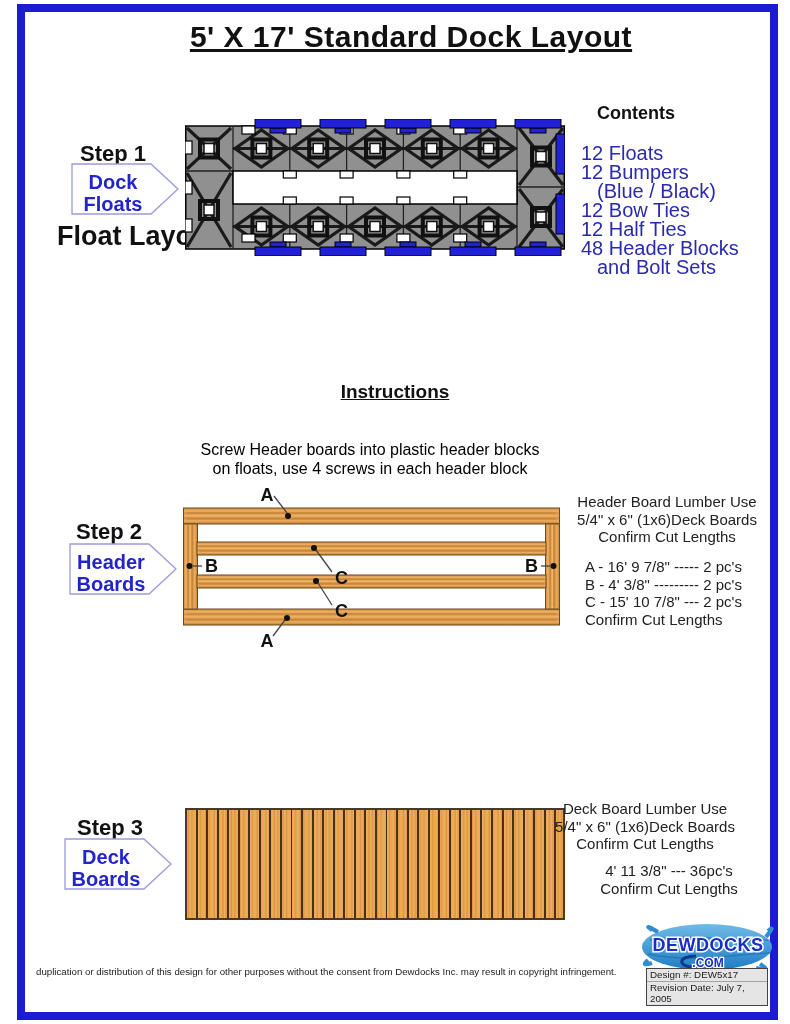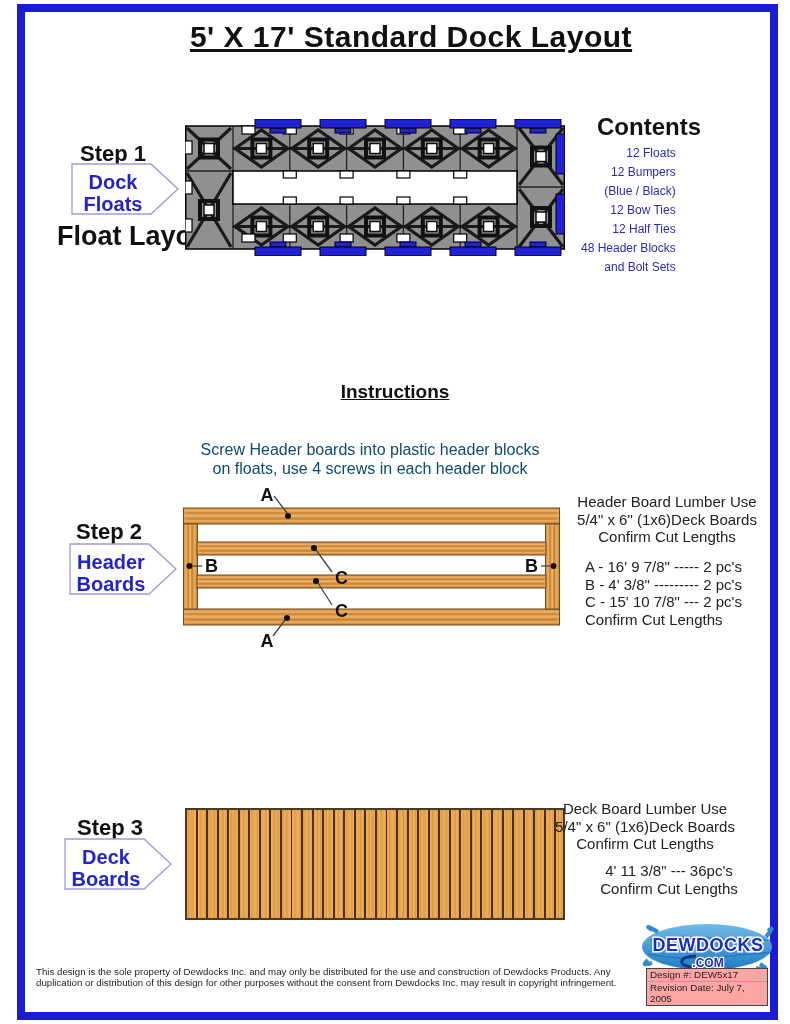--- a/index.html
+++ b/index.html
@@ -21,40 +21,40 @@
   .step-label { font-size:22px; font-weight:bold; }
   .arrow { width:108px; height:52px; }
   .arrow svg { position:absolute; left:0; top:0; }
   .arrow-text {
     position:absolute; left:0; top:0; width:84px; height:60px;
     display:flex; flex-direction:column; justify-content:center;
     text-align:center; font-size:20px; line-height:22px;
     font-weight:bold; color:#2424cc;
   }
   .caption { font-size:27px; font-weight:bold; }
-  .contents-h { left:597px; top:113px; font-size:24px; font-weight:bold; }
-  .contents-list { left:581px; top:144px; font-size:12px; line-height:19px; color:#2a2ab0;text-align:right; }
+  .contents-h { left:597px; top:103px; font-size:18px; font-weight:bold; }
+  .contents-list { left:581px; top:144px; font-size:20px; line-height:19px; color:#2a2ab0; }
   .contents-list .indent { padding-left:16px; }
   .instr-h {
     left:0; right:0; top:381px; text-align:center;
     font-size:19px; font-weight:bold; text-decoration:underline;
   }
-  .note { left:170px; width:400px; top:440px; text-align:center; font-size:16px; line-height:19px; color:#0c4a6e; }
+  .note { left:170px; width:400px; top:440px; text-align:center; font-size:16px; line-height:19px; color:#000000; }
   .lumber { text-align:center; font-size:15px; line-height:17.5px; color:#222; }
   .cuts { left:585px; top:558px; font-size:15px; line-height:17.5px; color:#222; }
   .deck {
     left:185px; top:808px; width:376px; height:108px;
     border:2px solid #4a3a24;
     background:
       repeating-linear-gradient(90deg, rgba(0,0,0,0) 0px, rgba(0,0,0,0) 8.6px, rgba(45,28,12,0.85) 8.6px, rgba(45,28,12,0.85) 10.55px),
       repeating-linear-gradient(90deg, #edad58 0px, #dd9440 1.6px, #f0b266 3px, #e09a45 4.7px, #eaa852 6.4px, #edad58 8.6px);
   }
   .design-box {
     left:646px; top:968px; width:120px;
-    border:1px solid #444; font-size:9.8px; line-height:11px; color:#222; background:#fca5a5;
+    border:1px solid #444; font-size:9.8px; line-height:11px; color:#222; background:#e5e5e5;
   }
   .design-box .row { padding:0 3px 1px 3px; }
   .design-box .row + .row { border-top:1px solid #a3a3a3; }
   .footer {
     left:36px; top:966px; width:600px;
     font-size:9.7px; line-height:11px; color:#222;
   }
   svg text { font-family:"Liberation Sans", sans-serif; }
 </style>
 </head>
@@ -332,15 +332,14 @@
   <path d="M56,36 C38,36 36,47 56,47" stroke="#0d3a8c" stroke-width="3" fill="none"></path>
   <text x="68" y="47" text-anchor="middle" font-size="12" font-weight="bold" fill="#1b2ec2" stroke="#ffffff" stroke-width="2.5" paint-order="stroke">.COM</text>
 </svg>
 
 <div class="abs design-box">
   <div class="row">Design #: DEW5x17</div>
   <div class="row">Revision Date: July 7, 2005</div>
 </div>
 
 <div class="abs footer">
-  <div>This design is the sole property of Dewdocks Inc. and may only be distributed for the use and construction of Dewdocks Products. Any</div>
   <div>duplication or distribution of this design for other purposes without the consent from Dewdocks Inc. may result in copyright infringement.</div>
 </div>
 
 </body></html>

